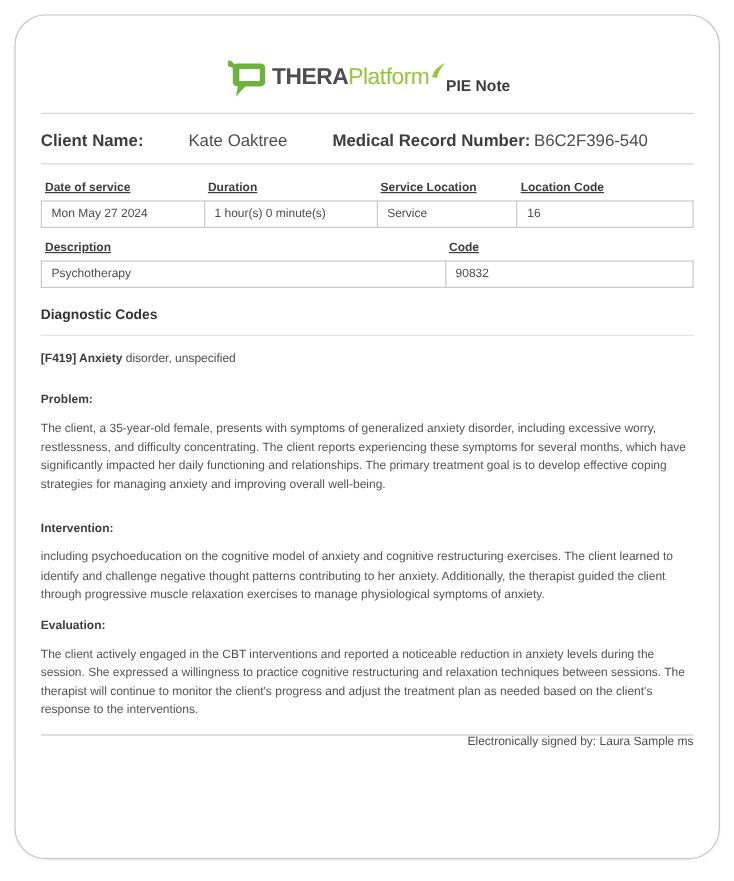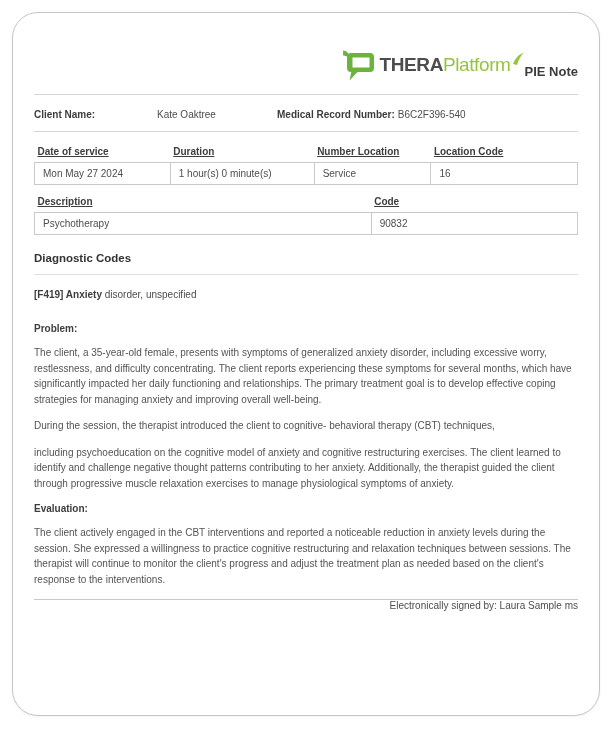--- a/index.html
+++ b/index.html
@@ -16,34 +16,34 @@
     width:588px; height:704px;
     background:#fff;
     border:1.5px solid #c6c6c6;
     border-radius:26px;
     padding:0 21px;
     box-shadow:0 1px 3px rgba(0,0,0,0.05);
     overflow:hidden;
   }
   
   .hdr {
-    display:flex; justify-content:flex-end; align-items:flex-end;
+    display:flex; justify-content:center; align-items:flex-end;
     padding:36px 0 13px;
     border-bottom:1px solid #d6d6d6;
   }
   .logo { display:flex; align-items:center; }
   .logo svg { display:block; }
   .logo-text { font-size:19px; letter-spacing:-0.4px; margin-left:3px; white-space:nowrap; }
   .logo-thera { font-weight:bold; color:#4d4d4f; }
   .logo-platform { color:#96c43d; }
   .logo-swoosh { margin-left:1px; transform:translateY(-7px); }
   .note-type { font-size:13px; font-weight:bold; color:#3c3c3c; padding-bottom:2px; }
   
   .info-block { border-bottom:1px solid #d6d6d6; padding:4px 0 2px; }
-  .info-row { display:flex; font-size:10px; padding:10px 0 9px; align-items:flex-start; }
+  .info-row { display:flex; font-size:14px; padding:10px 0 9px; align-items:flex-start; }
   .il1 { width:123px; font-weight:bold; color:#3d3d3d; flex:none; }
   .iv1 { width:120px; color:#4d4d4d; flex:none; }
   .il2 { font-weight:bold; color:#3d3d3d; margin-right:3px; white-space:nowrap; }
   .iv2 { color:#4d4d4d; }
   
   table { width:100%; border-collapse:collapse; font-size:10px; table-layout:fixed; }
   .svc-table { margin-top:14px; }
   .proc-table { margin-top:11px; }
   th { text-align:left; font-weight:bold; color:#3d3d3d; padding:0 4px 5px 3px;text-decoration:underline; }
   td { border:1px solid #c9c9c9; padding:5px 8px; color:#4d4d4d; height:22px; }
@@ -96,21 +96,21 @@
     <colgroup>
         <col style="width:25%">
         <col style="width:26.5%">
         <col style="width:21.5%">
         <col style="width:27%">
       </colgroup>
     <thead>
       <tr>
         <th>Date of service</th>
         <th>Duration</th>
-        <th>Number Location</th>
+        <th>Service Location</th>
         <th>Location Code</th>
       </tr>
     </thead>
     <tbody>
       <tr>
         <td>Mon May 27 2024</td>
         <td>1 hour(s) 0 minute(s)</td>
         <td>Service</td>
         <td>16</td>
       </tr>
@@ -140,21 +140,21 @@
   <div class="dx-line">
     <span class="dx-bold">[F419] Anxiety</span><span> disorder, unspecified</span>
   </div>
 
   <div>
     <div class="sec-heading">Problem:</div>
     <div class="sec-para">The client, a 35-year-old female, presents with symptoms of generalized anxiety disorder, including excessive worry, restlessness, and difficulty concentrating. The client reports experiencing these symptoms for several months, which have significantly impacted her daily functioning and relationships. The primary treatment goal is to develop effective coping strategies for managing anxiety and improving overall well-being.</div>
   </div>
 
   <div>
-    <div class="sec-para">During the session, the therapist introduced the client to cognitive- behavioral therapy (CBT) techniques,</div>
+    <div class="sec-heading">Intervention:</div>
     <div class="sec-para">including psychoeducation on the cognitive model of anxiety and cognitive restructuring exercises. The client learned to identify and challenge negative thought patterns contributing to her anxiety. Additionally, the therapist guided the client through progressive muscle relaxation exercises to manage physiological symptoms of anxiety.</div>
   </div>
 
   <div>
     <div class="sec-heading tight">Evaluation:</div>
     <div class="sec-para">The client actively engaged in the CBT interventions and reported a noticeable reduction in anxiety levels during the session. She expressed a willingness to practice cognitive restructuring and relaxation techniques between sessions. The therapist will continue to monitor the client's progress and adjust the treatment plan as needed based on the client's response to the interventions.</div>
   </div>
 
   <div class="sig-rule"></div>
   <div class="signature">Electronically signed by: Laura Sample ms</div>

